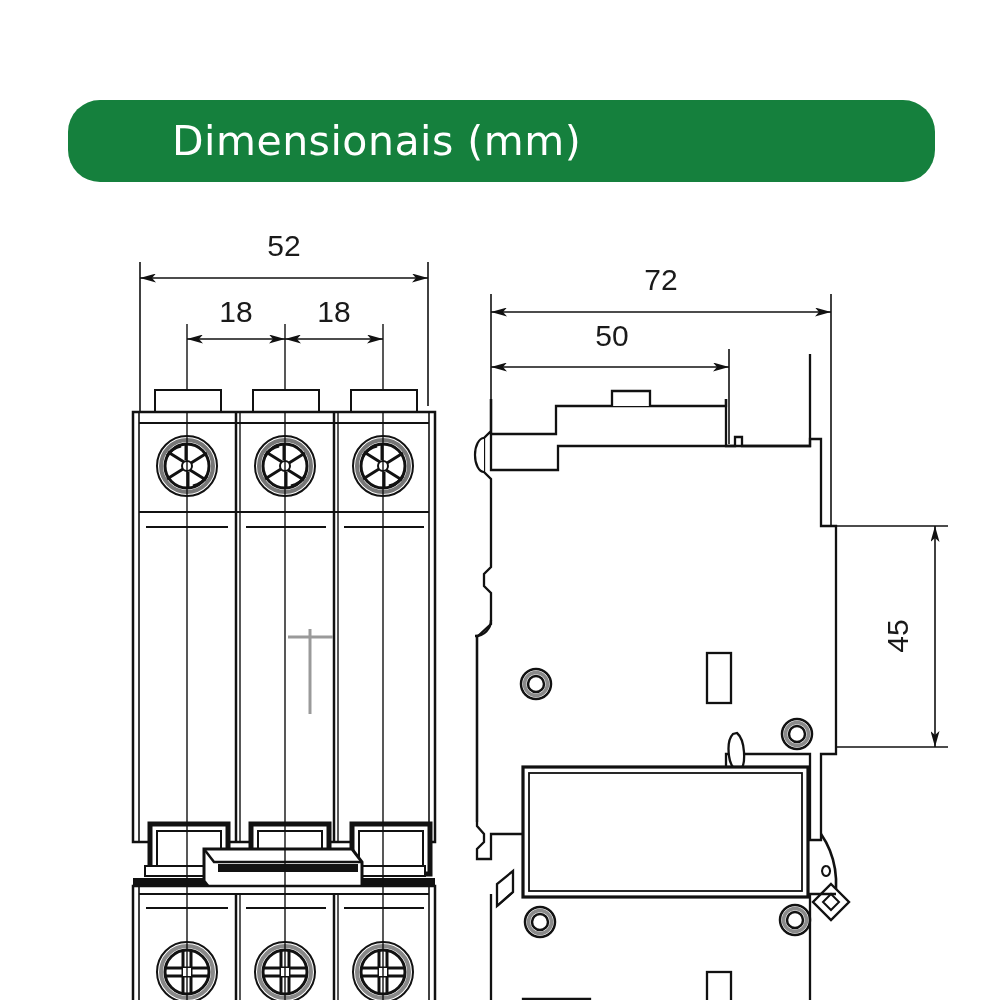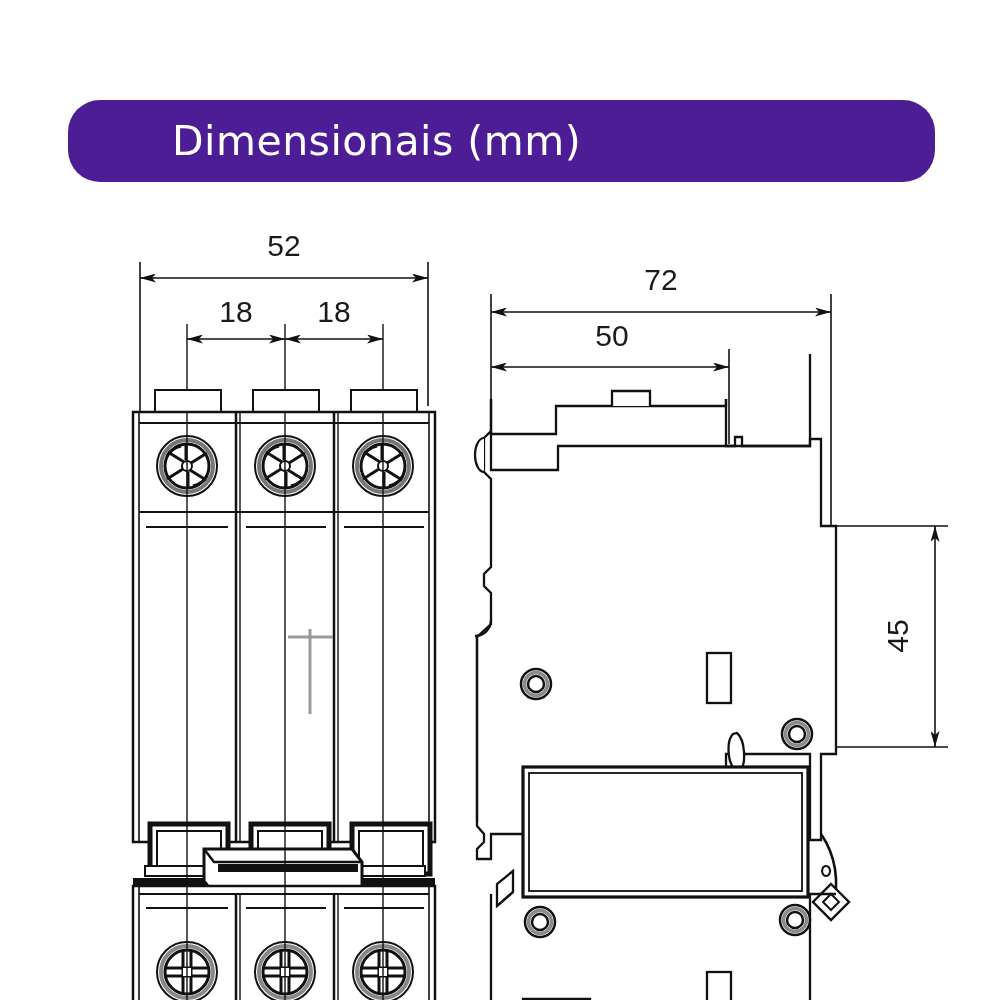--- a/index.html
+++ b/index.html
@@ -21,21 +21,21 @@
     height: 1000px;
     background: #ffffff;
   }
   
   #header-banner {
     position: absolute;
     left: 68px;
     top: 100px;
     width: 867px;
     height: 82px;
-    background: #4c1d95;
+    background: #15803d;
     border-radius: 32px;
     box-sizing: border-box;
   }
   #header-title {
     position: absolute;
     left: 104px;
     top: 50%;
     transform: translateY(-50%);
     color: #ffffff;
     font-size: 41px;

